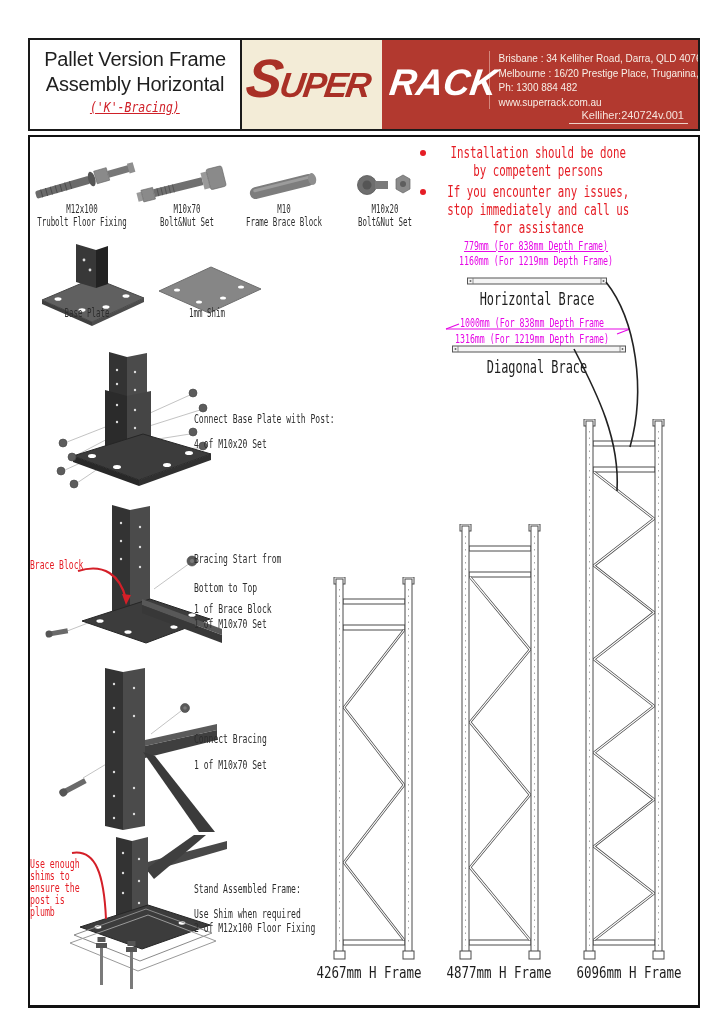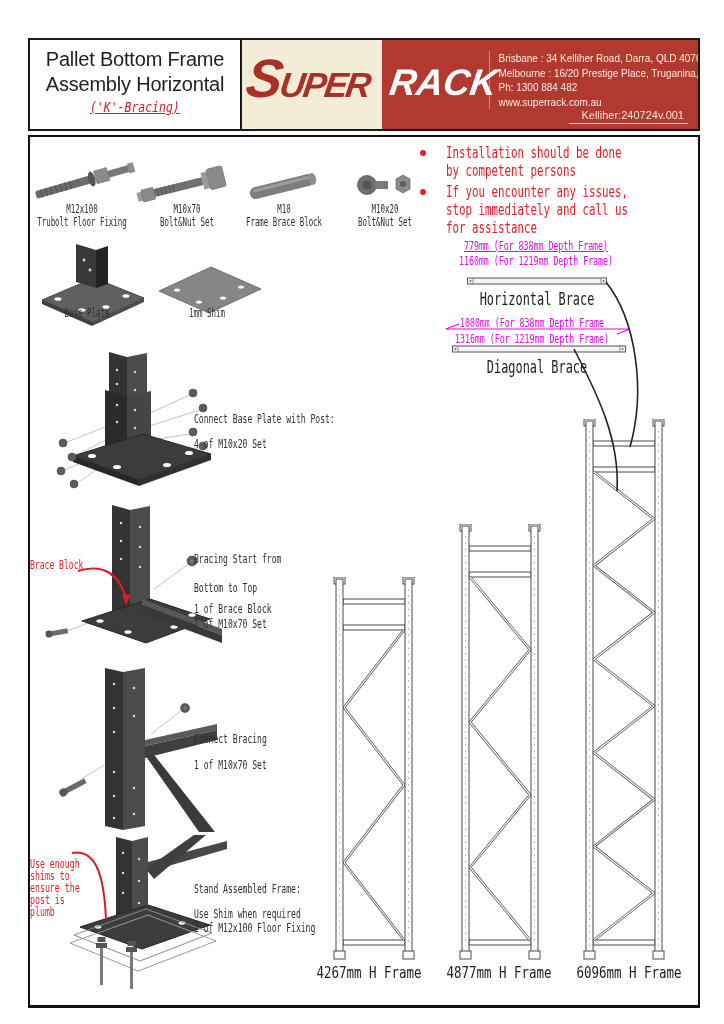--- a/index.html
+++ b/index.html
@@ -22,42 +22,42 @@
   
   .main{position:absolute;left:28px;top:135px;width:672px;height:873px;border:2px solid #111;border-bottom-width:3px;box-sizing:border-box;}
   
   .cad{font-family:"DejaVu Sans Mono",monospace;color:#2d2d2d;white-space:nowrap;}
   .sxl{transform:scaleX(.62);transform-origin:left top;}
   .sxc{transform:scaleX(.62);transform-origin:center top;text-align:center;}
   .plabel{font-size:12px;line-height:13px;}
   .steptxt{font-size:13px;}
   .redtxt{color:#e51d25;}
   .wrap{white-space:normal;}
-  .warn-item{display:flex;margin-bottom:3px;}
+  .warn-item{display:flex;margin-bottom:3px;text-align:center;}
   .warn-bullet{width:6px;height:6px;border-radius:50%;background:#e51d25;margin:6px 0 0 0;flex:0 0 6px;}
   .warn-text{margin-left:20px;width:350px;font-family:"DejaVu Sans Mono",monospace;font-size:15px;line-height:18px;color:#e51d25;transform:scaleX(.72);transform-origin:left top;white-space:normal;}
   .magenta{color:#e606e6;}
   .dim{font-size:12.5px;transform:scaleX(.66);transform-origin:center top;text-align:center;}
   .dim-u{text-decoration:underline;}
   .brace-label{font-size:17px;transform:scaleX(.7);transform-origin:center top;text-align:center;color:#1d1d1d;}
   .frame-label{font-size:16px;transform:scaleX(.78);transform-origin:center top;text-align:center;color:#1d1d1d;}
   
   .fs{fill:#ffffff;stroke:#4a4a4a;stroke-width:1;}
   .holes{stroke:#a8a8a8;stroke-width:1;stroke-dasharray:1.5 5;}
   .zig-outer{stroke:#4a4a4a;stroke-width:2.6;fill:none;}
   .zig-inner{stroke:#ffffff;stroke-width:1.2;fill:none;}
 </style>
 </head>
 <body>
 
 <div class="page">
 
   <div class="header-box">
     <div class="title-cell">
-      <div class="title-line">Pallet Bottom Frame</div>
+      <div class="title-line">Pallet Version Frame</div>
       <div class="title-line">Assembly Horizontal</div>
       <div><span class="subtitle">('K'-Bracing)</span></div>
     </div>
     <div class="logo-cream">
       <div class="logo-super">
         <span class="s1">S</span><span class="s2">UPER</span>
       </div>
     </div>
     <div class="logo-red">
       <div class="logo-rack">RACK</div>

